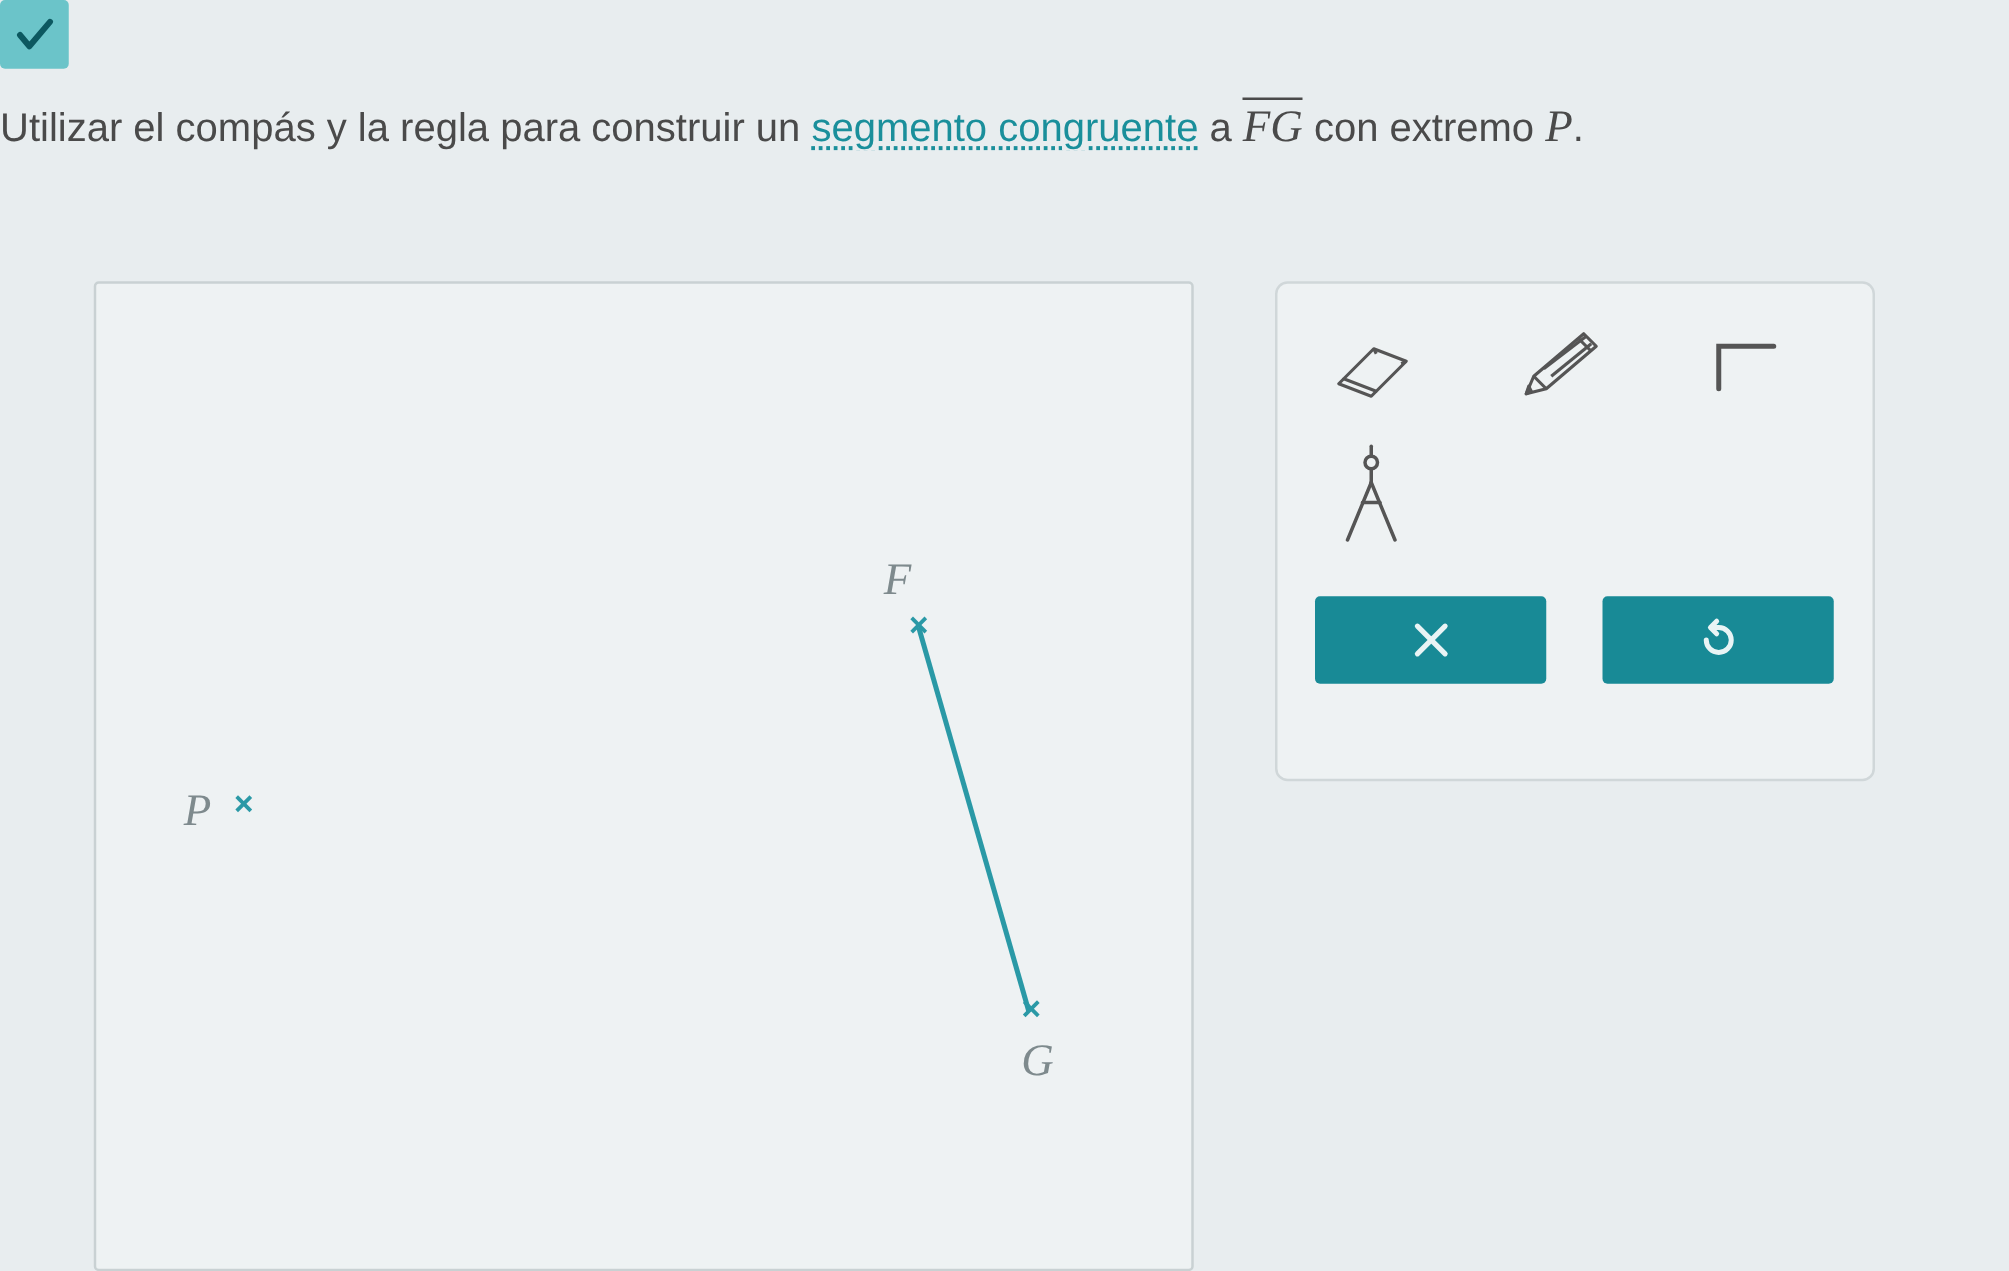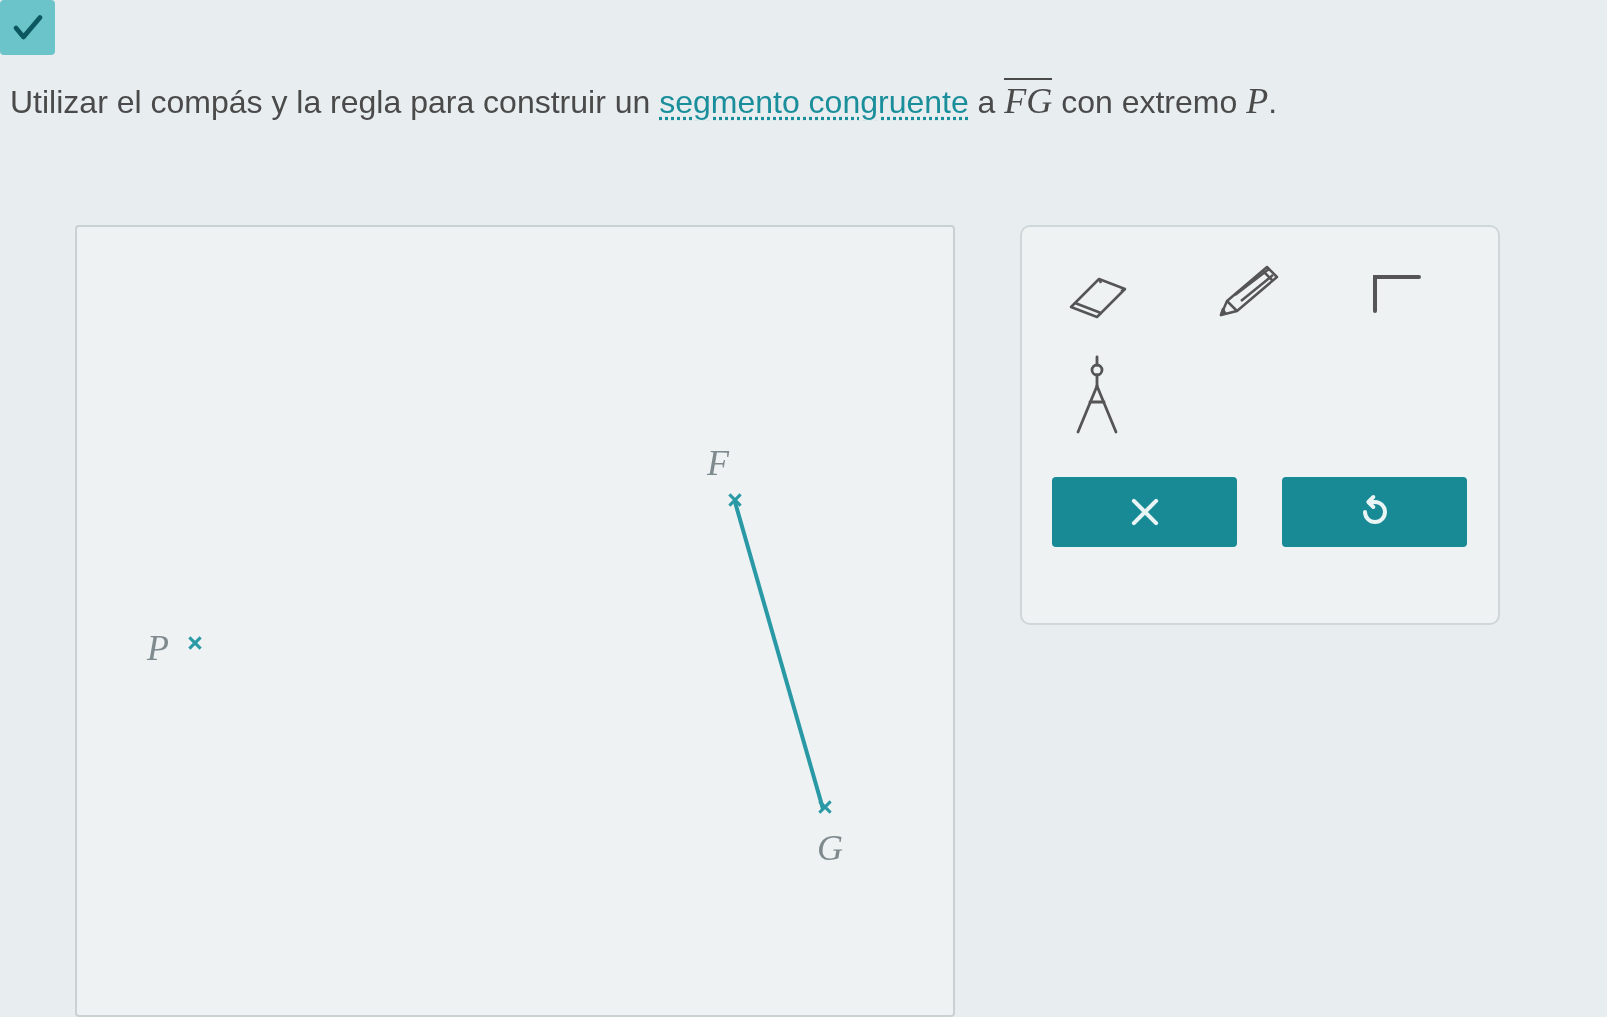--- a/index.html
+++ b/index.html
@@ -19,21 +19,21 @@
     height: 55px;
     background: #6bc4c9;
     border-radius: 4px;
     display: flex;
     align-items: center;
     justify-content: center;
   }
   .instruction {
     position: absolute;
     top: 80px;
-    left: 10px;
+    left: 0;
     font-size: 32px;
     color: #4a4a4a;
     white-space: nowrap;
   }
   .instruction .link {
     color: #1a8f9b;
     text-decoration: underline dotted;
     text-underline-offset: 4px;
   }
   .instruction .mathit {

